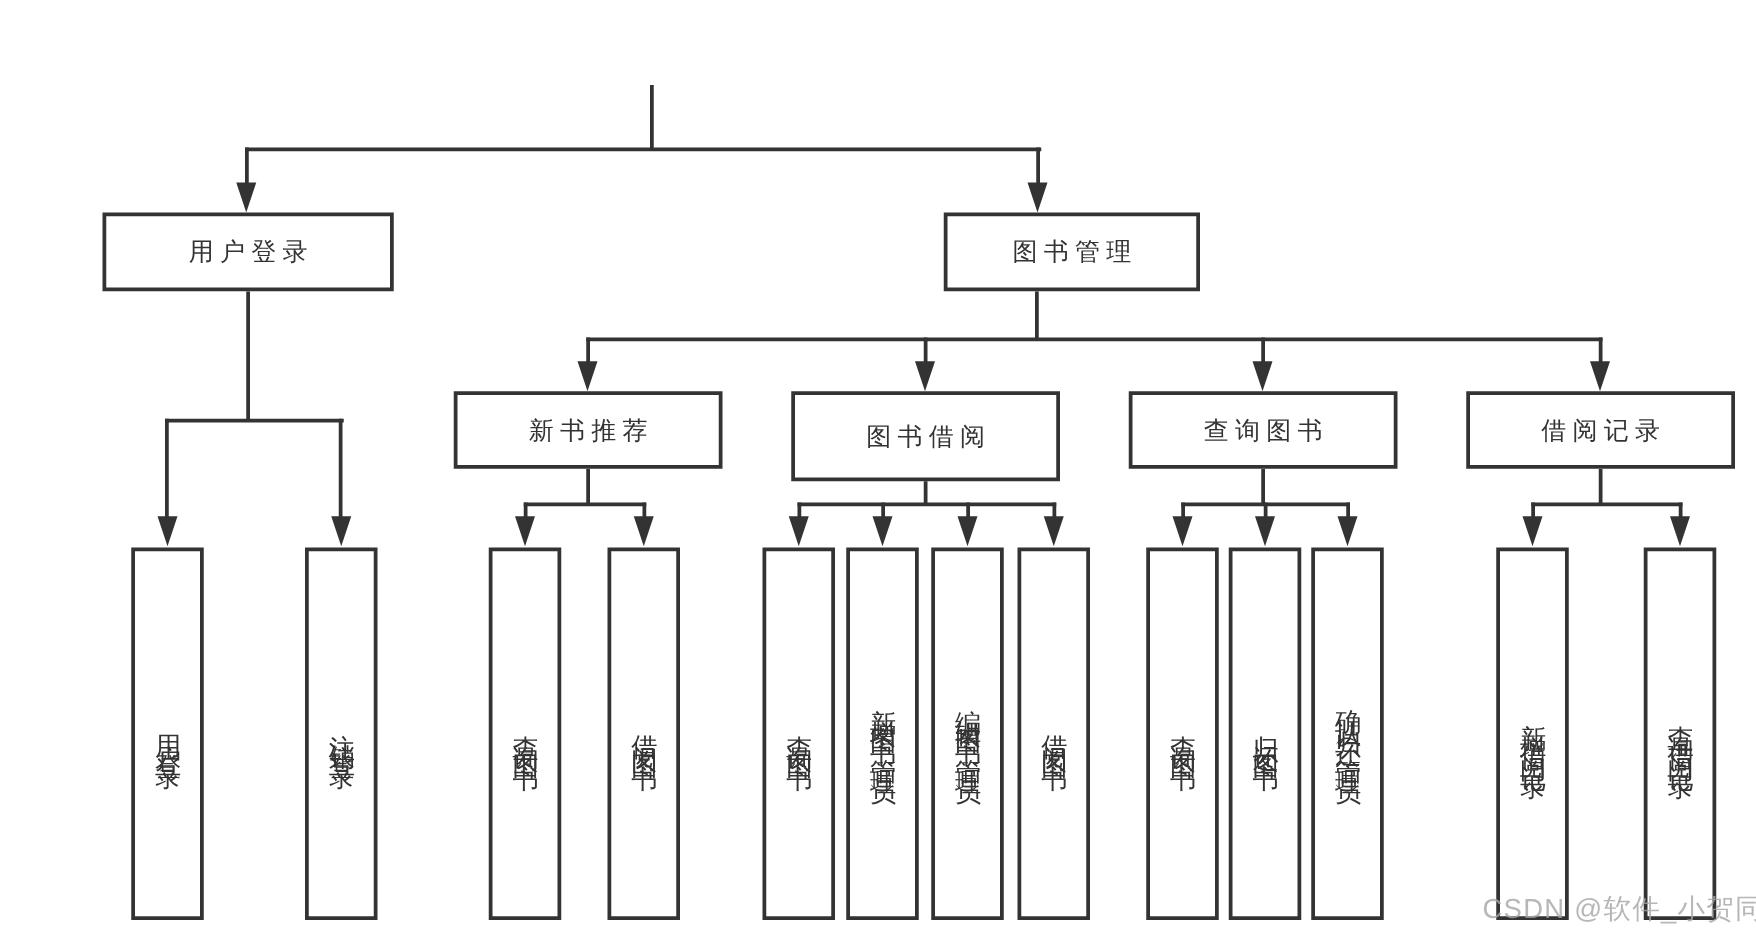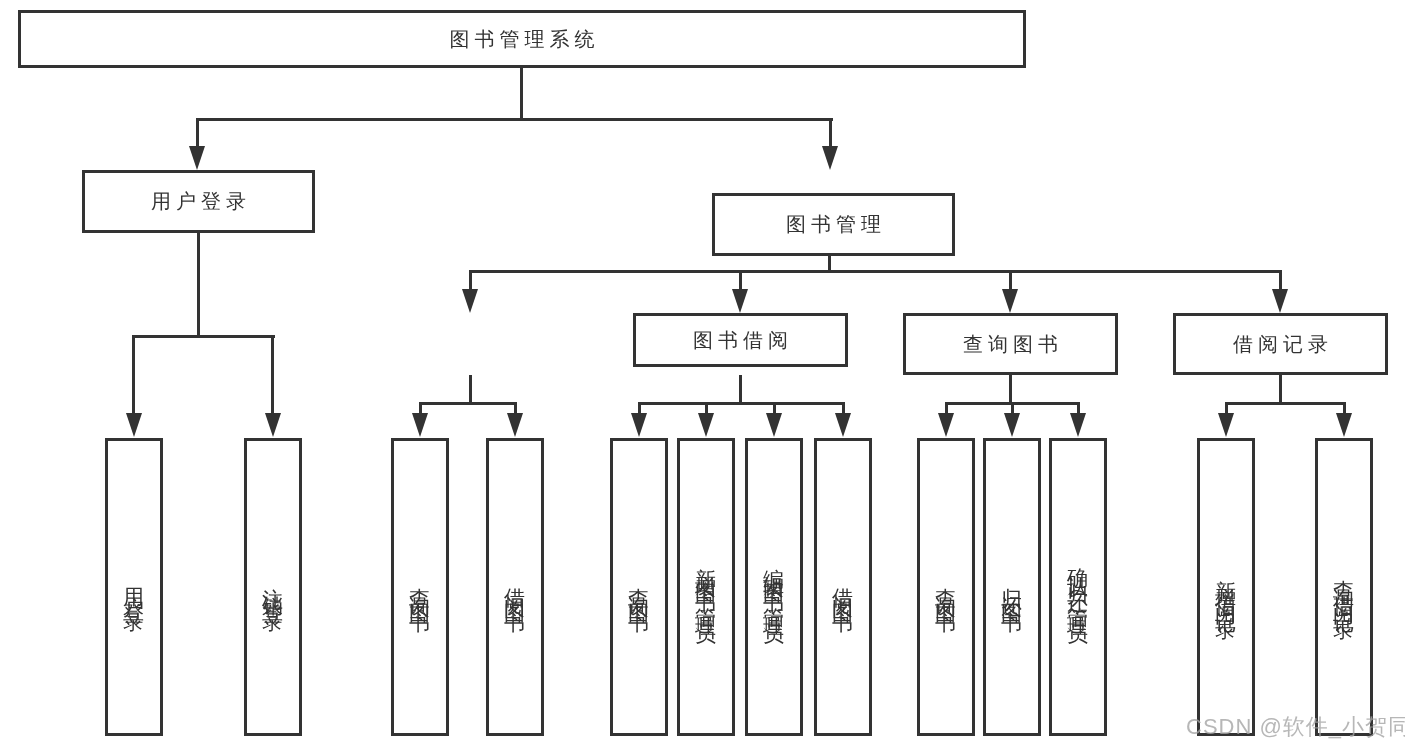--- a/index.html
+++ b/index.html
@@ -87,32 +87,32 @@
   <div class="arrow" style="left:631px;top:413px;"></div>
   <div class="arrow" style="left:698px;top:413px;"></div>
   <div class="arrow" style="left:766px;top:413px;"></div>
   <div class="arrow" style="left:835px;top:413px;"></div>
   <div class="arrow" style="left:938px;top:413px;"></div>
   <div class="arrow" style="left:1004px;top:413px;"></div>
   <div class="arrow" style="left:1070px;top:413px;"></div>
   <div class="arrow" style="left:1218px;top:413px;"></div>
   <div class="arrow" style="left:1336px;top:413px;"></div>
 
-  <div class="box hbox" style="left:18px;top:10px;width:1008px;height:58px;">
-    <span>图书管理系统</span>
-  </div>
 
   <div class="box hbox" style="left:82px;top:170px;width:233px;height:63px;">
     <span>用户登录</span>
   </div>
-  <div class="box hbox" style="left:712px;top:170px;width:243px;height:63px;margin-top:23px;">
+  <div class="box hbox" style="left:755px;top:170px;width:205px;height:63px;">
     <span>图书管理</span>
   </div>
 
-  <div class="box hbox" style="left:633px;top:313px;width:215px;height:54px;">
+  <div class="box hbox" style="left:363px;top:313px;width:215px;height:62px;">
+    <span>新书推荐</span>
+  </div>
+  <div class="box hbox" style="left:633px;top:313px;width:215px;height:72px;">
     <span>图书借阅</span>
   </div>
   <div class="box hbox" style="left:903px;top:313px;width:215px;height:62px;">
     <span>查询图书</span>
   </div>
   <div class="box hbox" style="left:1173px;top:313px;width:215px;height:62px;">
     <span>借阅记录</span>
   </div>
 
   <div class="box vbox" style="left:105px;top:438px;width:58px;height:298px;">

